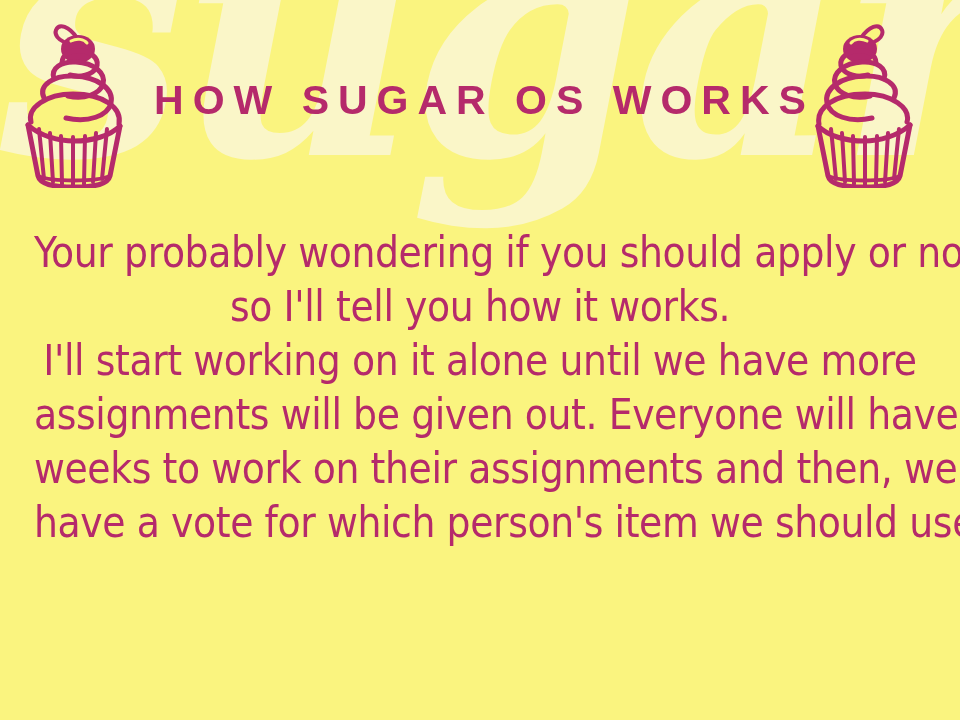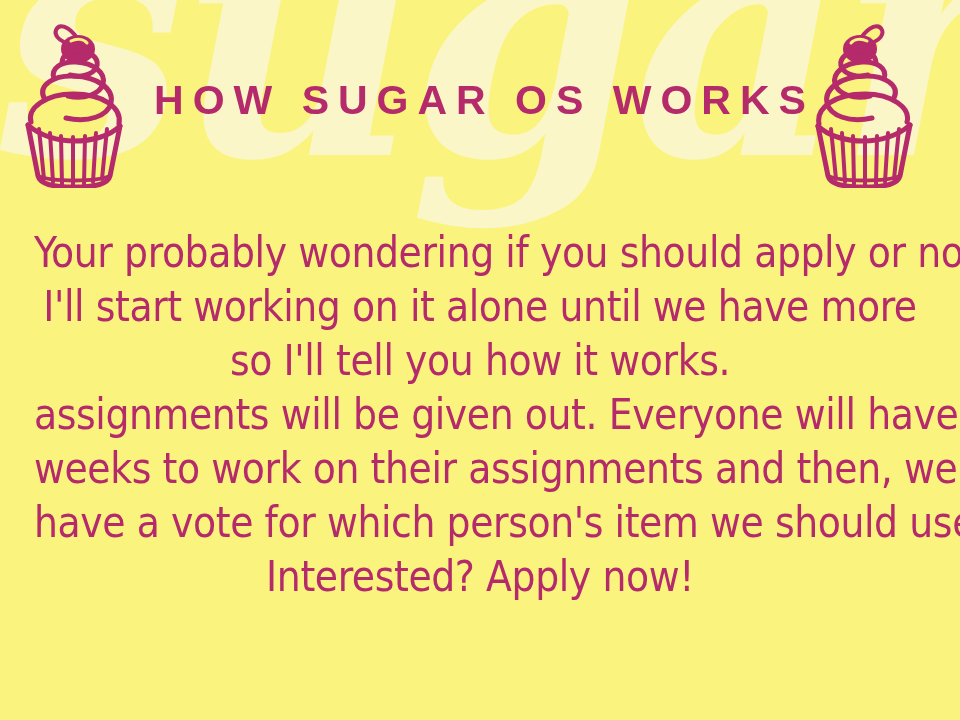--- a/index.html
+++ b/index.html
@@ -144,21 +144,20 @@
         <path d="M82 117 L 79 166"></path>
         <path d="M93 113 L 88 163"></path>
       </g>
     </svg>
   </div>
 
   <div class="title">HOW SUGAR OS WORKS</div>
 
   <div class="body-copy">
     <span class="line">Your probably wondering if you should apply or not,</span>
+    <span class="line">so I'll tell you how it works.</span>
     <span class="line">I'll start working on it alone until we have more</span>
-    <span class="line">so I'll tell you how it works.</span>
     <span class="line">assignments will be given out. Everyone will have two</span>
     <span class="line">weeks to work on their assignments and then, we'll</span>
     <span class="line">have a vote for which person's item we should use.</span>
-    <span class="line">Interested? Apply now!</span>
   </div>
 
 </div>
 
 </body></html>

